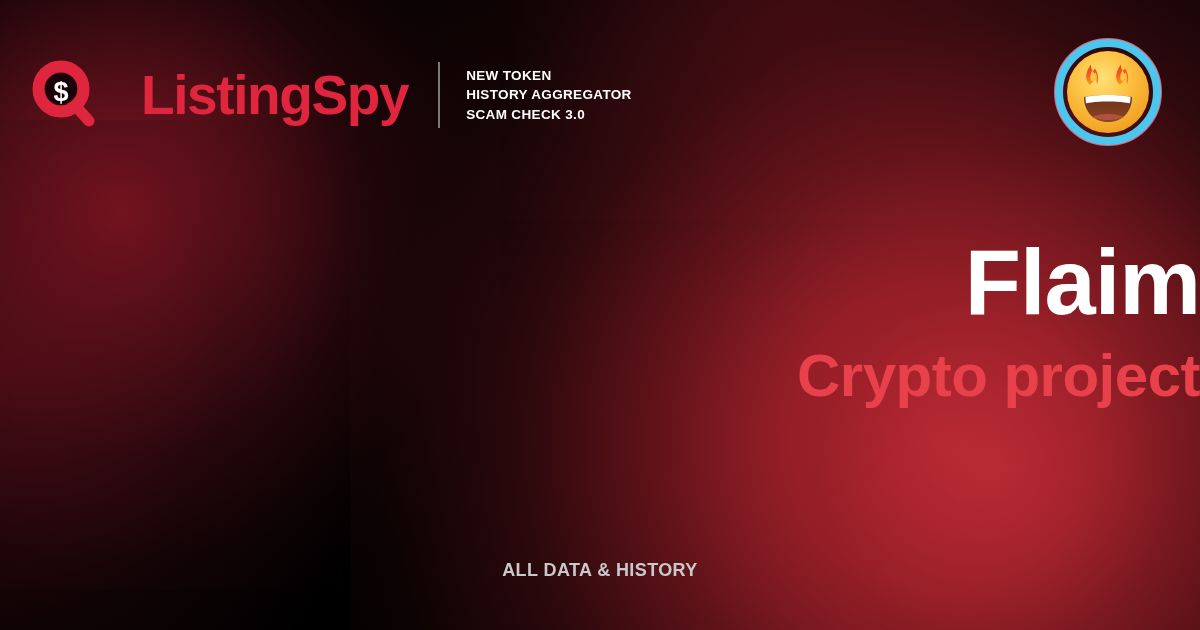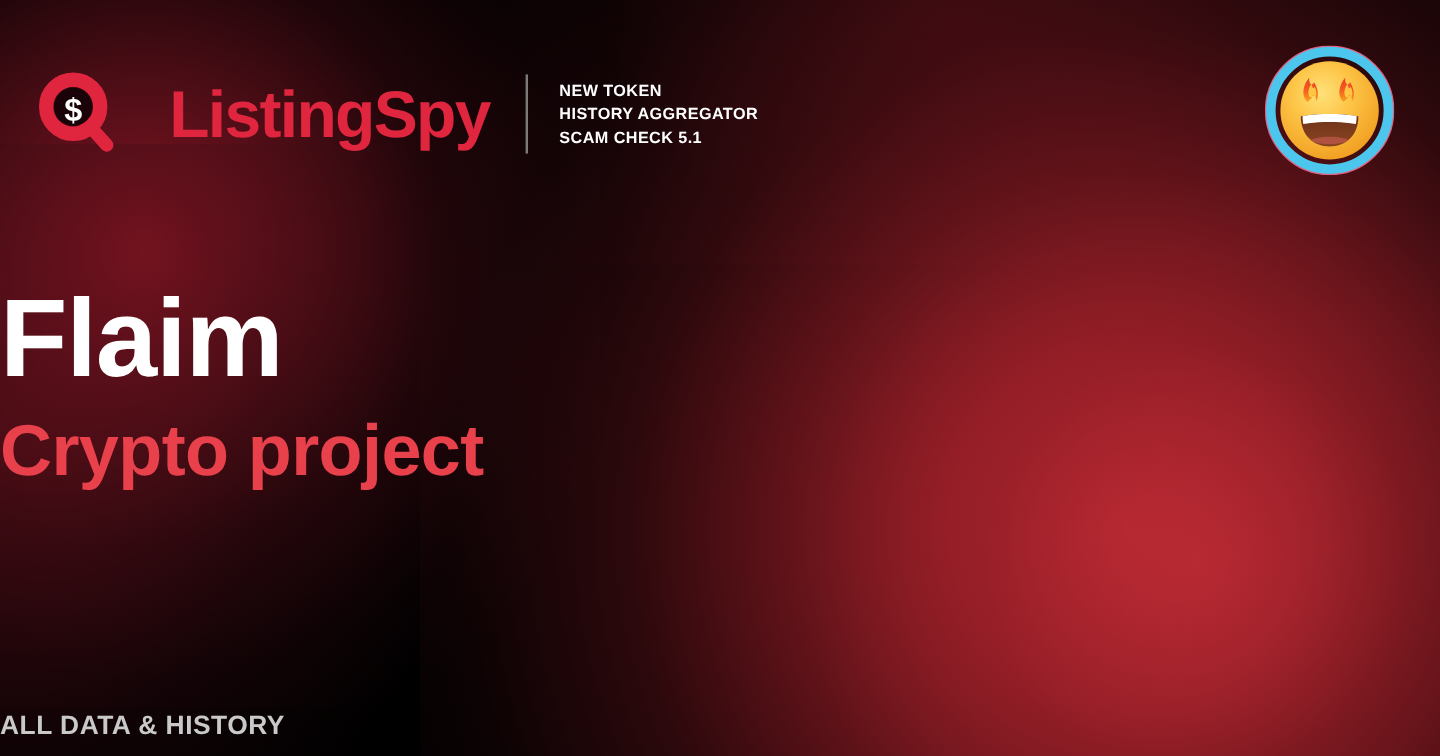--- a/index.html
+++ b/index.html
@@ -132,21 +132,21 @@
     height: 108px;
   }
   #avatar svg { display: block; width: 108px; height: 108px; }
 
   
   #center {
     position: absolute;
     left: 0;
     right: 0;
     top: 236px;
-    text-align: left;
+    text-align: right;
   }
   #project-title {
     color: #ffffff;
     font-size: 92px;
     font-weight: 700;
     letter-spacing: -1px;
     line-height: 1.02;
     margin: 0;
   }
   #project-subtitle {
@@ -156,23 +156,24 @@
     letter-spacing: -0.5px;
     line-height: 1.05;
     margin: 14px 0 0 0;
   }
 
   
   #footer {
     position: absolute;
     left: 0;
     right: 0;
-    top: 592px;
+    top: 560px;
+    text-align: center;
     color: #c9c9c9;
-    font-size: 22px;
+    font-size: 18px;
     font-weight: 700;
     letter-spacing: 0.4px;
   }
 </style>
 </head>
 <body>
 
 <div id="card">
 
   <div class="glow" id="glow-tl"></div>
@@ -190,21 +191,21 @@
         <text x="29" y="40.5" text-anchor="middle" fill="#ffffff" font-family="'Liberation Sans', sans-serif" font-size="27" font-weight="700">$</text>
       </svg>
       <span id="wordmark">ListingSpy</span>
     </div>
 
     <div id="header-divider"></div>
 
     <div id="tagline">
       <div>NEW TOKEN</div>
       <div>HISTORY AGGREGATOR</div>
-      <div>SCAM CHECK 5.1</div>
+      <div>SCAM CHECK 3.0</div>
     </div>
   </div>
 
   <div id="avatar">
     <svg viewBox="0 0 108 108">
       <defs>
         <radialGradient id="faceGrad" cx="42%" cy="33%" r="72%">
           <stop offset="0%" stop-color="#ffe17a"></stop>
           <stop offset="42%" stop-color="#fdc547"></stop>
           <stop offset="100%" stop-color="#f09c1e"></stop>

